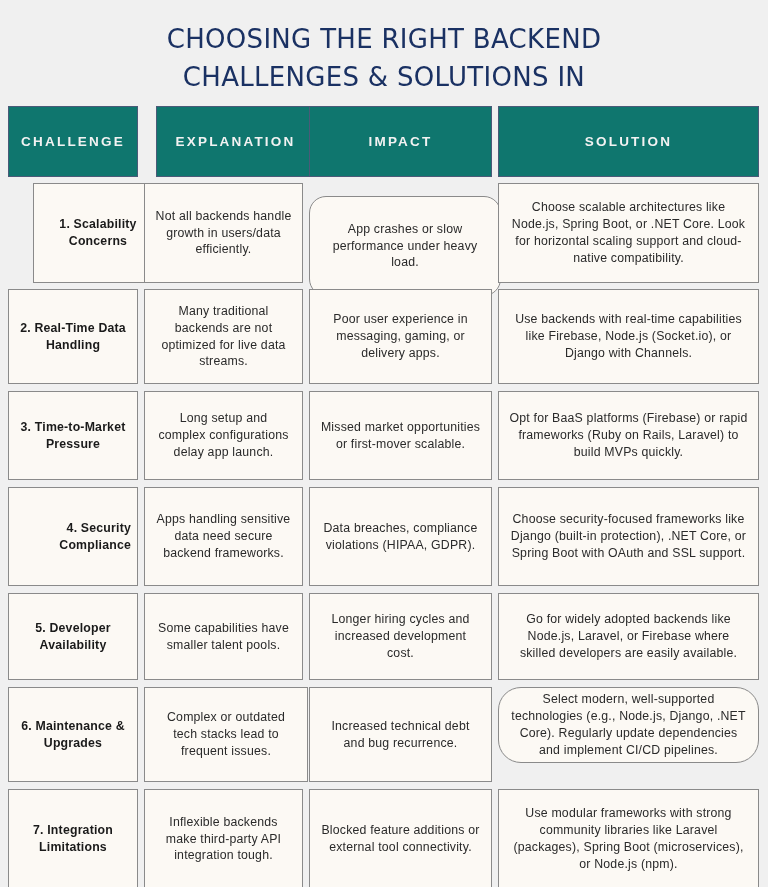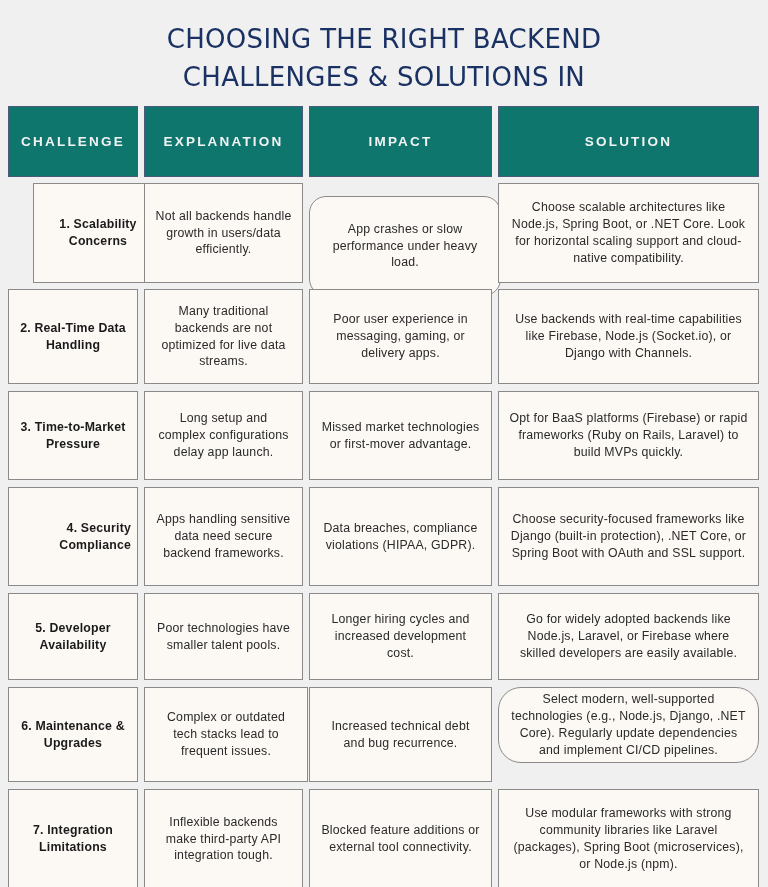--- a/index.html
+++ b/index.html
@@ -46,41 +46,41 @@
 </head>
 <body>
 
 <div class="title">
   <div>CHOOSING THE RIGHT BACKEND</div>
   <div>CHALLENGES &amp; SOLUTIONS IN</div>
 </div>
 
 <div id="table">
     <div class="cell hcell" style="left: 8px; top: 106px; width: 130px; height: 71px;">CHALLENGE</div>
-    <div class="cell hcell" style="left: 144px; top: 106px; width: 159px; height: 71px;">EXPLANATION</div>
+    <div class="cell hcell" style="left: 156px; top: 106px; width: 159px; height: 71px;">EXPLANATION</div>
     <div class="cell hcell" style="left: 309px; top: 106px; width: 183px; height: 71px;">IMPACT</div>
     <div class="cell hcell" style="left: 498px; top: 106px; width: 261px; height: 71px;">SOLUTION</div>
     <div class="cell bcell challenge" style="left: 8px; top: 183px; width: 130px; height: 100px; margin-left: 25px;">1. Scalability Concerns</div>
     <div class="cell bcell" style="left: 144px; top: 183px; width: 159px; height: 100px;">Not all backends handle growth in users/data efficiently.</div>
     <div class="cell bcell" style="left: 309px; top: 196px; width: 192px; height: 100px; border-radius: 17px;">App crashes or slow performance under heavy load.</div>
     <div class="cell bcell" style="left: 498px; top: 183px; width: 261px; height: 100px;">Choose scalable architectures like Node.js, Spring Boot, or .NET Core. Look for horizontal scaling support and cloud-native compatibility.</div>
     <div class="cell bcell challenge" style="left: 8px; top: 289px; width: 130px; height: 95px;">2. Real-Time Data Handling</div>
     <div class="cell bcell" style="left: 144px; top: 289px; width: 159px; height: 95px;">Many traditional backends are not optimized for live data streams.</div>
     <div class="cell bcell" style="left: 309px; top: 289px; width: 183px; height: 95px;">Poor user experience in messaging, gaming, or delivery apps.</div>
     <div class="cell bcell" style="left: 498px; top: 289px; width: 261px; height: 95px;">Use backends with real-time capabilities like Firebase, Node.js (Socket.io), or Django with Channels.</div>
     <div class="cell bcell challenge" style="left: 8px; top: 391px; width: 130px; height: 89px;">3. Time-to-Market Pressure</div>
     <div class="cell bcell" style="left: 144px; top: 391px; width: 159px; height: 89px;">Long setup and complex configurations delay app launch.</div>
-    <div class="cell bcell" style="left: 309px; top: 391px; width: 183px; height: 89px;">Missed market technologies or first-mover advantage.</div>
+    <div class="cell bcell" style="left: 309px; top: 391px; width: 183px; height: 89px;">Missed market opportunities or first-mover scalable.</div>
     <div class="cell bcell" style="left: 498px; top: 391px; width: 261px; height: 89px;">Opt for BaaS platforms (Firebase) or rapid frameworks (Ruby on Rails, Laravel) to build MVPs quickly.</div>
     <div class="cell bcell challenge" style="left: 8px; top: 487px; width: 130px; height: 99px; text-align: right;">4. Security Compliance</div>
     <div class="cell bcell" style="left: 144px; top: 487px; width: 159px; height: 99px;">Apps handling sensitive data need secure backend frameworks.</div>
     <div class="cell bcell" style="left: 309px; top: 487px; width: 183px; height: 99px;">Data breaches, compliance violations (HIPAA, GDPR).</div>
     <div class="cell bcell" style="left: 498px; top: 487px; width: 261px; height: 99px;">Choose security-focused frameworks like Django (built-in protection), .NET Core, or Spring Boot with OAuth and SSL support.</div>
     <div class="cell bcell challenge" style="left: 8px; top: 593px; width: 130px; height: 87px;">5. Developer Availability</div>
-    <div class="cell bcell" style="left: 144px; top: 593px; width: 159px; height: 87px;">Poor technologies have smaller talent pools.</div>
+    <div class="cell bcell" style="left: 144px; top: 593px; width: 159px; height: 87px;">Some capabilities have smaller talent pools.</div>
     <div class="cell bcell" style="left: 309px; top: 593px; width: 183px; height: 87px;">Longer hiring cycles and increased development cost.</div>
     <div class="cell bcell" style="left: 498px; top: 593px; width: 261px; height: 87px;">Go for widely adopted backends like Node.js, Laravel, or Firebase where skilled developers are easily available.</div>
     <div class="cell bcell challenge" style="left: 8px; top: 687px; width: 130px; height: 95px;">6. Maintenance &amp; Upgrades</div>
     <div class="cell bcell" style="left: 144px; top: 687px; width: 164px; height: 95px;">Complex or outdated tech stacks lead to frequent issues.</div>
     <div class="cell bcell" style="left: 309px; top: 687px; width: 183px; height: 95px;">Increased technical debt and bug recurrence.</div>
     <div class="cell bcell" style="left: 498px; top: 687px; width: 261px; height: 76px; border-radius: 23px;">Select modern, well-supported technologies (e.g., Node.js, Django, .NET Core). Regularly update dependencies and implement CI/CD pipelines.</div>
     <div class="cell bcell challenge" style="left: 8px; top: 789px; width: 130px; height: 100px;">7. Integration Limitations</div>
     <div class="cell bcell" style="left: 144px; top: 789px; width: 159px; height: 100px;">Inflexible backends make third-party API integration tough.</div>
     <div class="cell bcell" style="left: 309px; top: 789px; width: 183px; height: 100px;">Blocked feature additions or external tool connectivity.</div>
     <div class="cell bcell" style="left: 498px; top: 789px; width: 261px; height: 100px;">Use modular frameworks with strong community libraries like Laravel (packages), Spring Boot (microservices), or Node.js (npm).</div>

